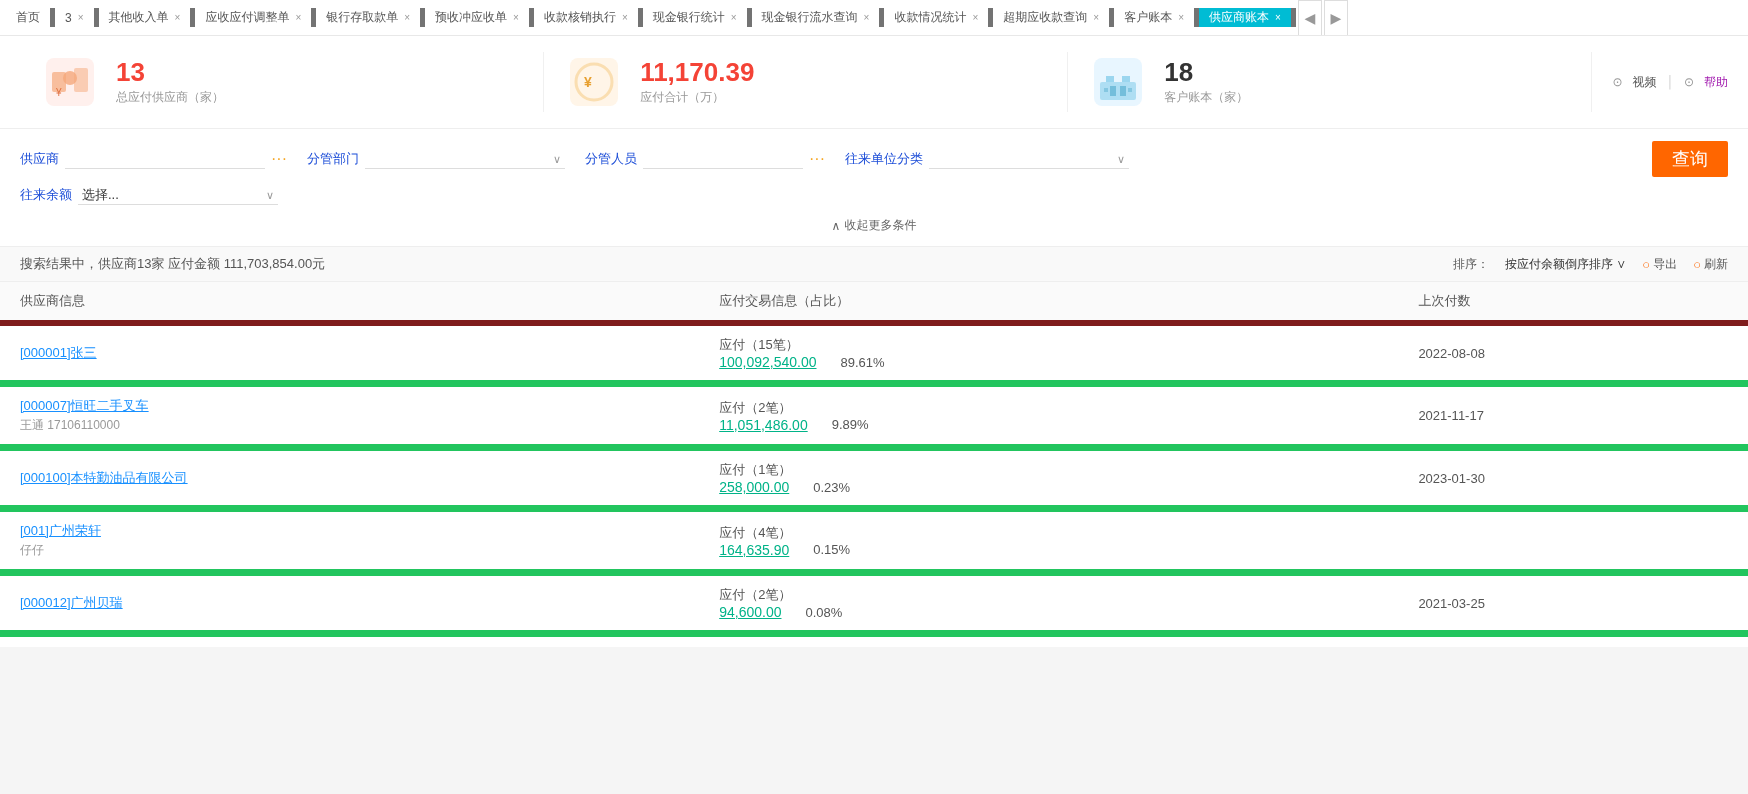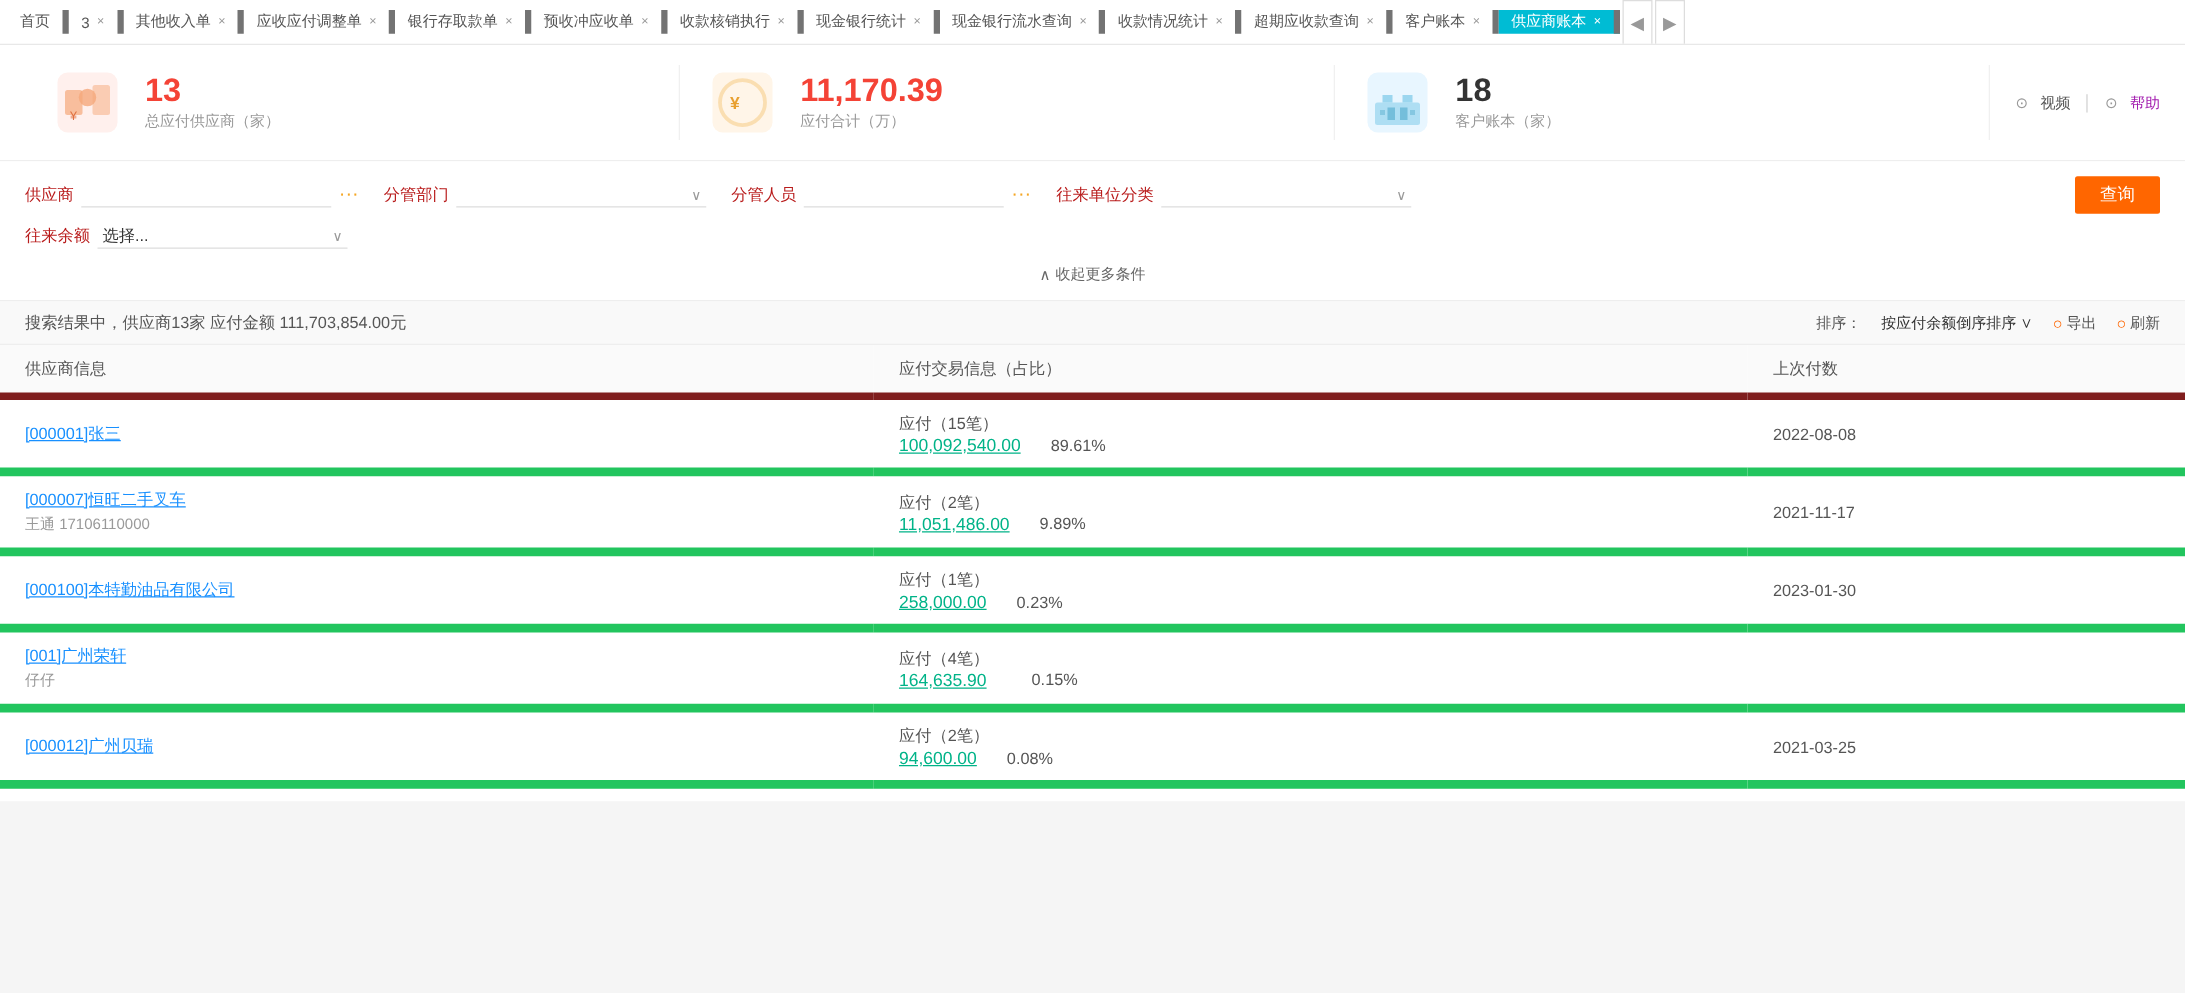--- a/index.html
+++ b/index.html
@@ -113,21 +113,21 @@
       gap: 20px;
       margin-bottom: 8px;
     }
     .filter-item {
       display: flex;
       align-items: center;
       gap: 6px;
     }
     .filter-label {
       font-size: 13px;
-      color: #b91c1c;
+      color: #1d4ed8;
       white-space: nowrap;
     }
     .filter-input {
       border: none;
       border-bottom: 1px solid #ddd;
       outline: none;
       font-size: 13px;
       color: #333;
       padding: 2px 4px;
       width: 160px;
@@ -160,21 +160,21 @@
       right: 4px;
       pointer-events: none;
       color: #999;
       font-size: 11px;
     }
     .btn-search {
       background: #ff6600;
       color: #fff;
       border: none;
       padding: 6px 20px;
-      font-size: 14px;
+      font-size: 18px;
       cursor: pointer;
       border-radius: 2px;
       margin-left: auto;
     }
     .collapse-btn {
       display: flex;
       justify-content: center;
       align-items: center;
       padding: 4px 0;
       cursor: pointer;
@@ -506,21 +506,21 @@
                 <span class="tx-amount">258,000.00</span>
                 <span class="tx-percent">0.23%</span>
               </div>
             </td>
             <td><span class="date-val">2023-01-30</span></td>
           </tr>
           <tr>
             <td><span class="supplier-link">[001]广州荣轩</span><div class="supplier-sub">仔仔</div></td>
             <td>
               <div class="tx-label">应付（4笔）</div>
-              <div style="display: flex; align-items: center; gap: 24px;">
+              <div style="display: flex; align-items: center; gap: 12px;">
                 <span class="tx-amount">164,635.90</span>
                 <span class="tx-percent">0.15%</span>
               </div>
             </td>
             <td><span class="date-val"></span></td>
           </tr>
           <tr>
             <td><span class="supplier-link">[000012]广州贝瑞</span></td>
             <td>
               <div class="tx-label">应付（2笔）</div>

